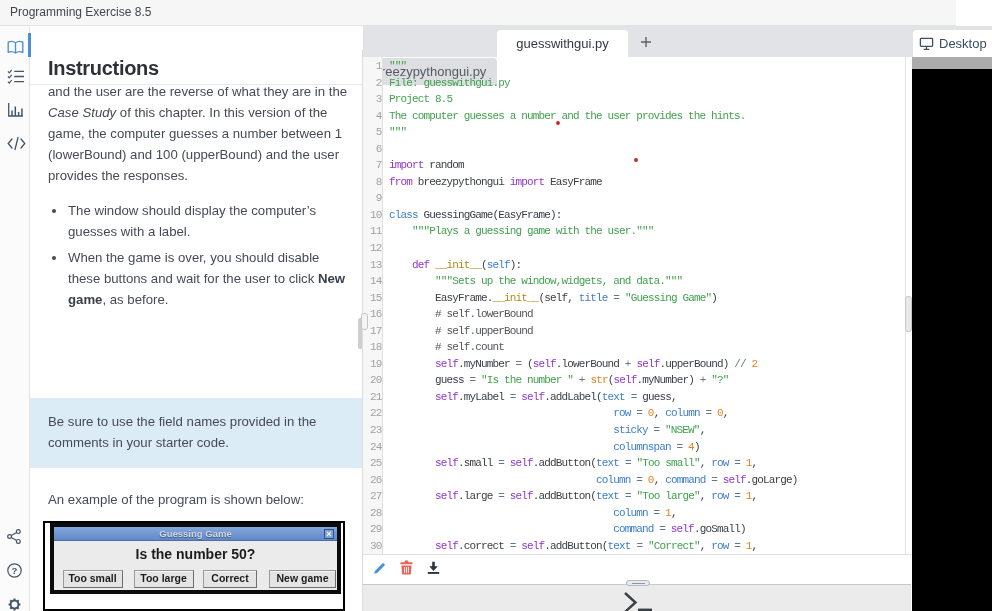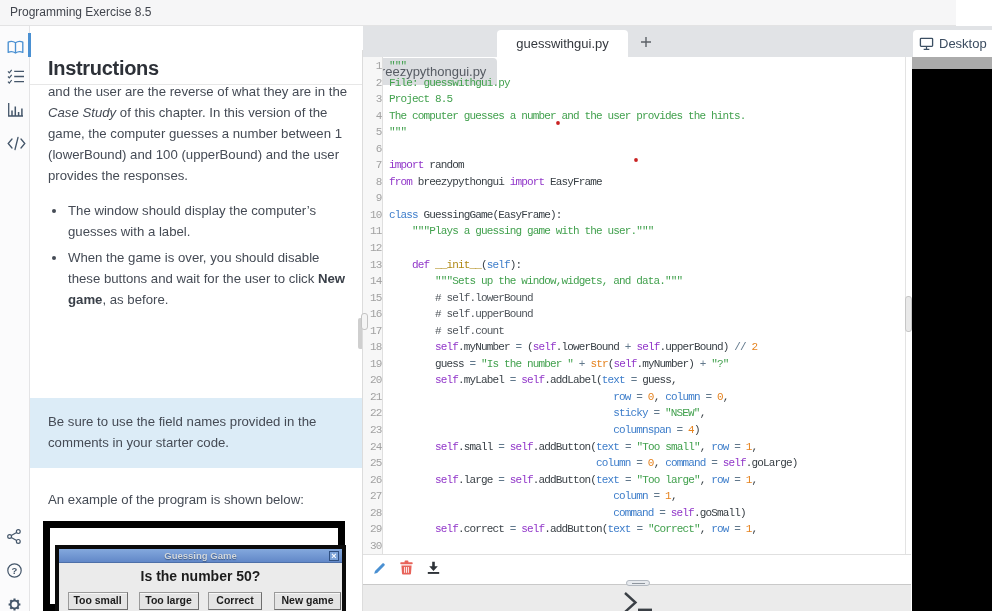--- a/index.html
+++ b/index.html
@@ -119,21 +119,21 @@
     </div>
   <div id="para" class="abs body-txt" style="left:18px; top:31px; width:310px;">and the user are the reverse of what they are in the<br><i>Case Study</i> of this chapter. In this version of the<br>game, the computer guesses a number between 1<br>(lowerBound) and 100 (upperBound) and the user<br>provides the responses.</div>
   <div id="bullets" class="abs body-txt" style="left:38px; top:150px; width:295px;">
     <div class="li" style="margin-bottom:5px;">The window should display the computer’s<br>guesses with a label.</div>
     <div class="li">When the game is over, you should disable<br>these buttons and wait for the user to click <b>New</b><br><b>game</b>, as before.</div>
   </div>
   <div id="callout" class="abs body-txt" style="left:0; top:348px; width:333px; height:70px; background:#dcecf7;">
       <div style="position:absolute; left:18px; top:13px; width:300px;">Be sure to use the field names provided in the<br>comments in your starter code.</div>
     </div>
   <div id="example" class="abs body-txt" style="left:18px; top:439px;">An example of the program is shown below:</div>
-  <div id="guiimg" class="abs" style="left:13px; top:471px; width:302px; height:90px; border:7px solid #000000; background:#fff; padding:17px 5px 4px;">
+  <div id="guiimg" class="abs" style="left:13px; top:471px; width:302px; height:90px; border:2px solid #000000; background:#fff; padding:0 5px 4px;">
     <div style="position:relative; width:291px; height:71px; border:4px solid #0b0b0b; background:#ebebeb;">
       <div style="position:absolute; left:0; top:0; width:283px; height:14px; background:linear-gradient(#83a8dd,#6288c8); border-bottom:1px solid #4d6fa8; text-align:center; font-size:9.5px; font-weight:bold; color:#d2d8dd; line-height:13px; text-shadow:0 1px 1px #3a5684;">Guessing Game</div>
       <div style="position:absolute; right:3px; top:2px; width:10px; height:10px; background:#7ba2d8; border:1px solid #2f4f80; color:#fff; font-size:9px; font-weight:bold; line-height:9px; text-align:center;">×</div>
       <div style="position:absolute; left:0; top:19px; width:283px; text-align:center; font-size:14px; font-weight:bold; color:#1c1c1c;">Is the number 50?</div>
       <div class="tkb" style="left:8.5px; width:60px;">Too small</div>
       <div class="tkb" style="left:79.5px; width:60px;">Too large</div>
       <div class="tkb" style="left:149px; width:54px;">Correct</div>
       <div class="tkb" style="left:215px; width:67px;">New game</div>
     </div>
   </div>
@@ -160,20 +160,21 @@
 <div class="ln"><span class="s">"""</span></div>
 <div class="ln"></div>
 <div class="ln"><span class="k">import</span> random</div>
 <div class="ln"><span class="k">from</span> breezypythongui <span class="k">import</span> EasyFrame</div>
 <div class="ln"></div>
 <div class="ln"><span class="b">class</span> GuessingGame(EasyFrame):</div>
 <div class="ln">    <span class="s">"""Plays a guessing game with the user."""</span></div>
 <div class="ln"></div>
 <div class="ln">    <span class="k">def</span> <span class="m">__init__</span>(<span class="b">self</span>):</div>
 <div class="ln">        <span class="s">"""Sets up the window,widgets, and data."""</span></div>
+<div class="ln">        EasyFrame.<span class="m">__init__</span>(self, <span class="b">title</span> <span class="o">=</span> <span class="s">"Guessing Game"</span>)</div>
 <div class="ln">        <span class="c"># self.lowerBound</span></div>
 <div class="ln">        <span class="c"># self.upperBound</span></div>
 <div class="ln">        <span class="c"># self.count</span></div>
 <div class="ln">        <span class="k">self</span>.myNumber <span class="o">=</span> (<span class="k">self</span>.lowerBound <span class="o">+</span> <span class="k">self</span>.upperBound) <span class="o">//</span> <span class="n">2</span></div>
 <div class="ln">        guess <span class="o">=</span> <span class="s">"Is the number "</span> <span class="o">+</span> <span class="n">str</span>(<span class="k">self</span>.myNumber) <span class="o">+</span> <span class="s">"?"</span></div>
 <div class="ln">        <span class="k">self</span>.myLabel <span class="o">=</span> <span class="k">self</span>.addLabel(<span class="b">text</span> <span class="o">=</span> guess,</div>
 <div class="ln">                                       <span class="b">row</span> <span class="o">=</span> <span class="n">0</span>, <span class="b">column</span> <span class="o">=</span> <span class="n">0</span>,</div>
 <div class="ln">                                       <span class="b">sticky</span> <span class="o">=</span> <span class="s">"NSEW"</span>,</div>
 <div class="ln">                                       <span class="b">columnspan</span> <span class="o">=</span> <span class="n">4</span>)</div>
 <div class="ln">        <span class="k">self</span>.small <span class="o">=</span> <span class="k">self</span>.addButton(<span class="b">text</span> <span class="o">=</span> <span class="s">"Too small"</span>, <span class="b">row</span> <span class="o">=</span> <span class="n">1</span>,</div>

